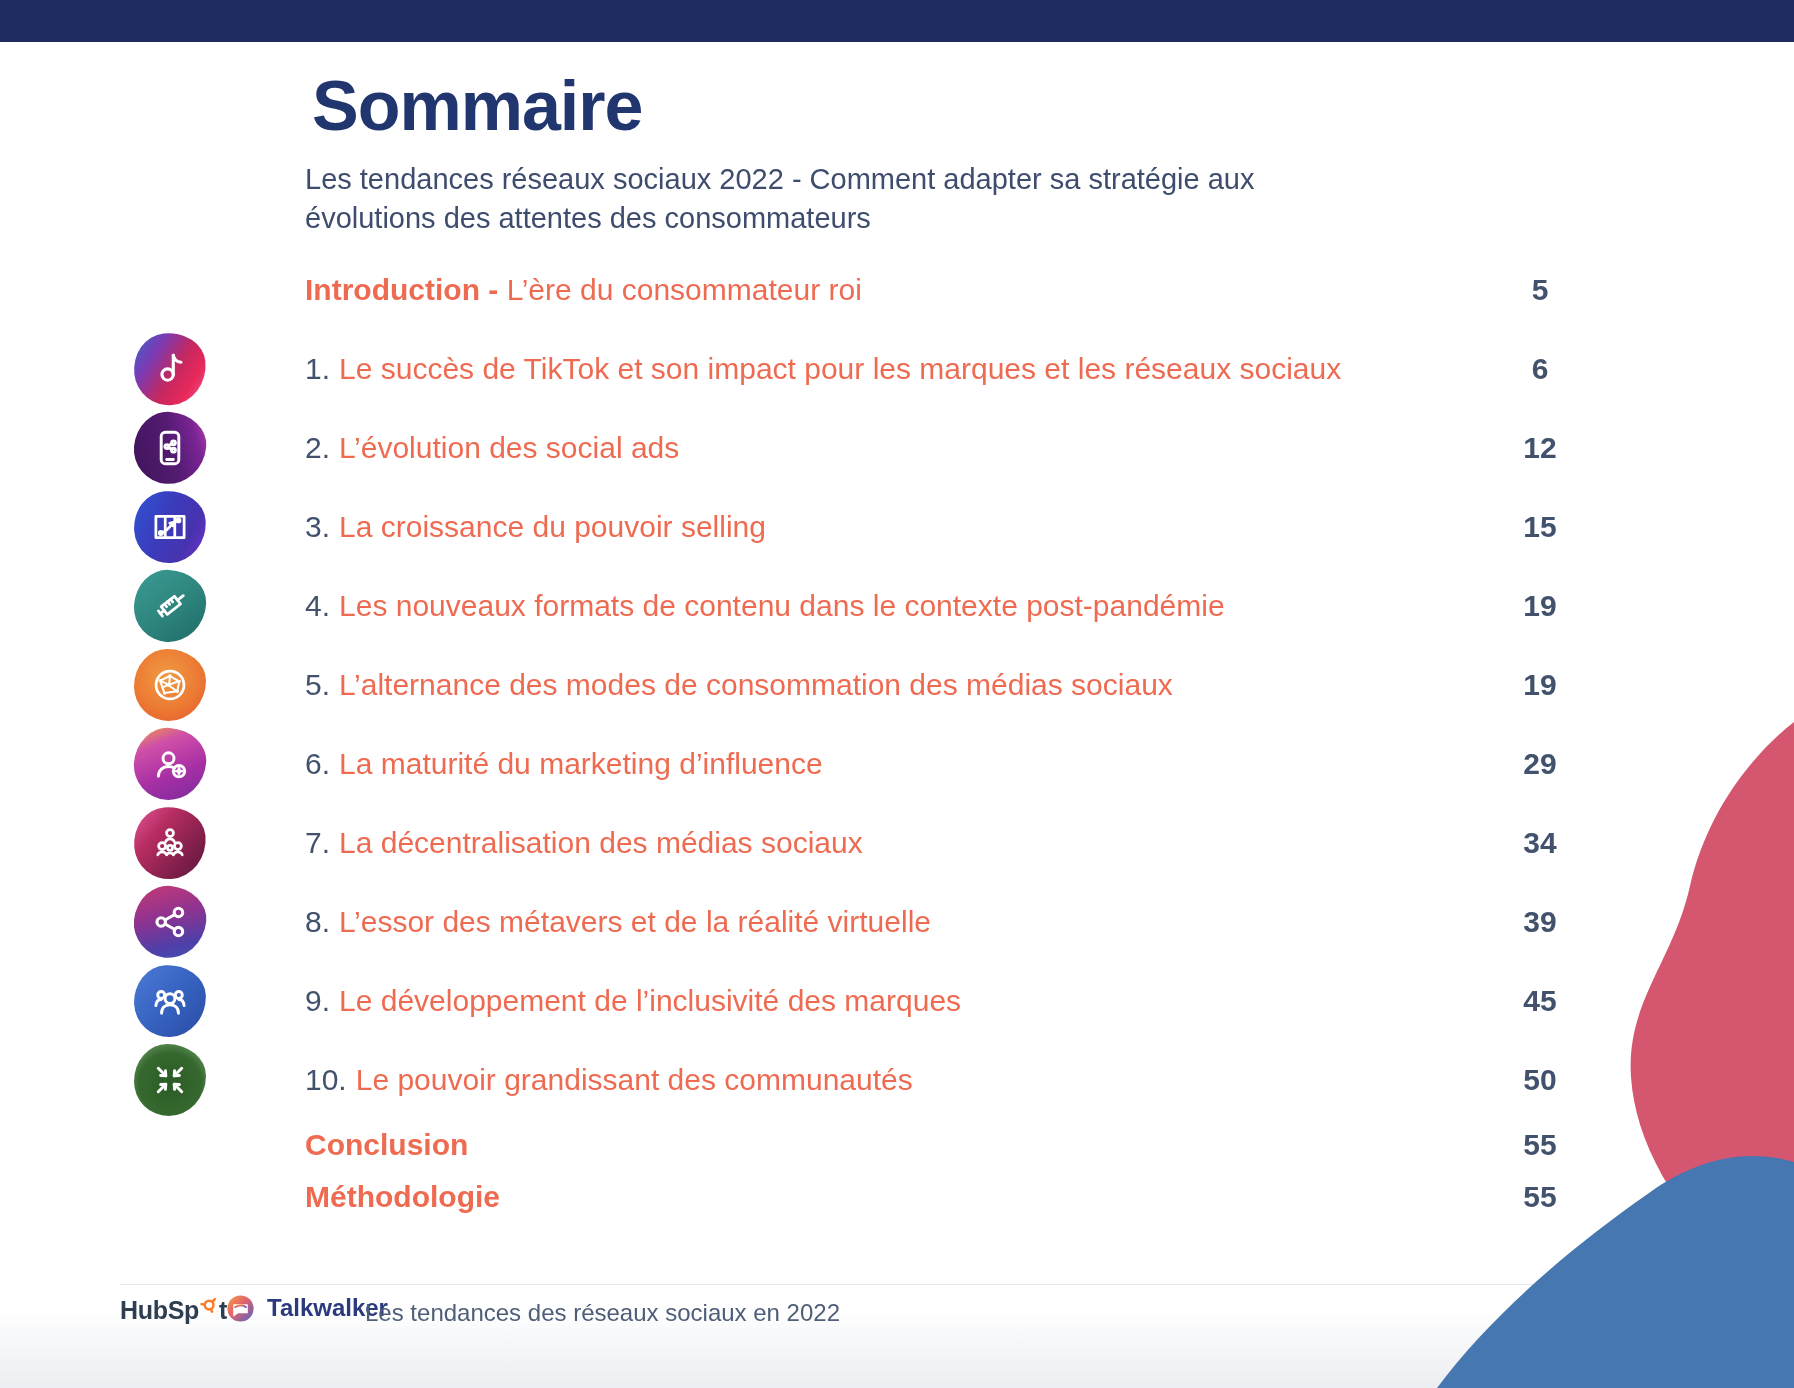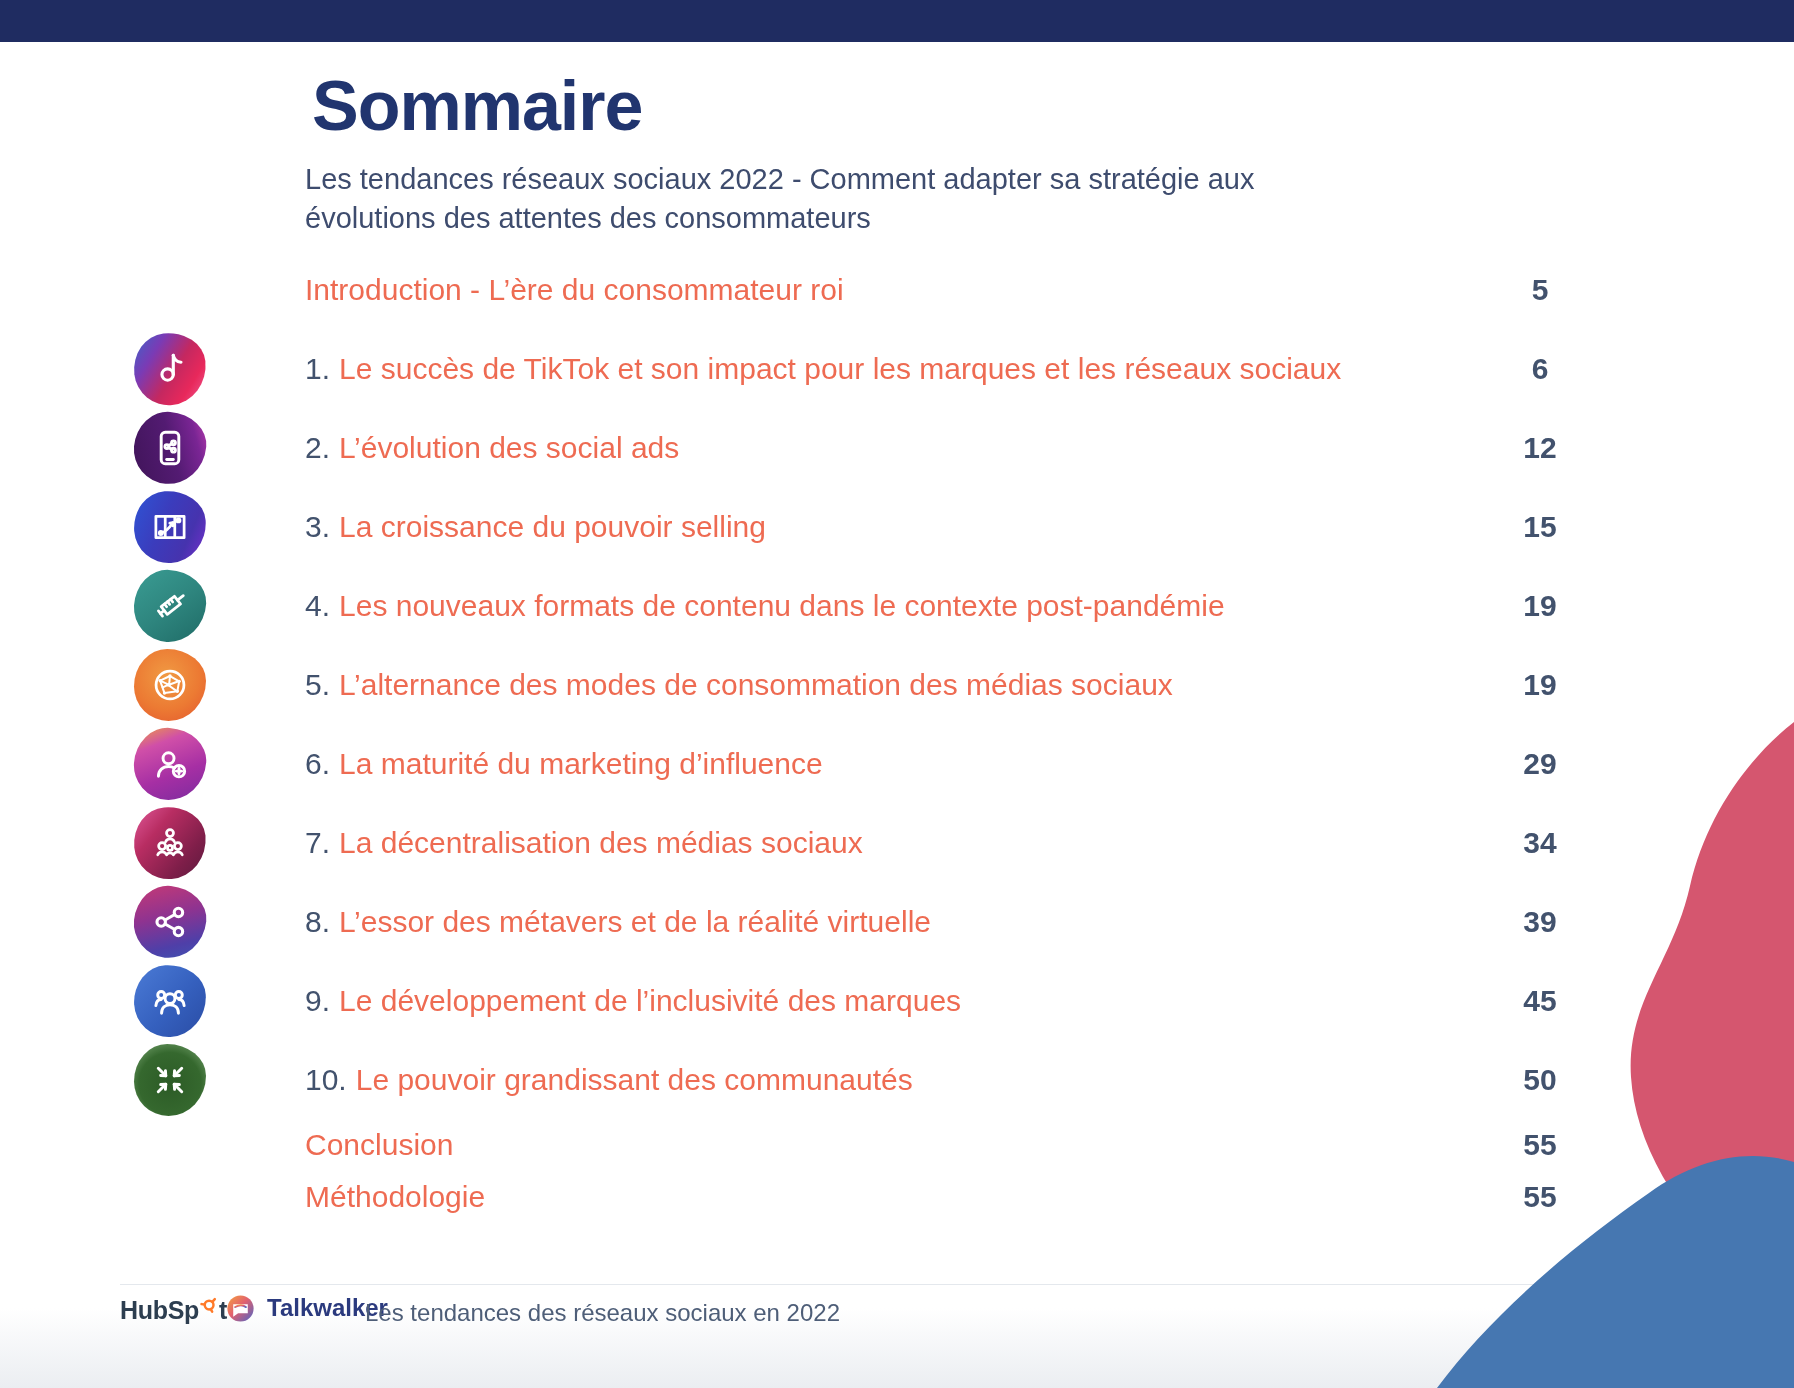--- a/index.html
+++ b/index.html
@@ -24,21 +24,21 @@
   
   .toc{position:absolute;left:0;top:250px;width:1794px;}
   .row{position:relative;height:79px;}
   .row.small{height:52px;}
   .rowline{
     position:absolute;left:305px;top:50%;transform:translateY(-50%);
     font-size:30px;white-space:nowrap;
   }
   .num{color:#42526D;margin-right:9px;}
   .orange{color:#EE6B52;}
-  .b{font-weight:normal;}
+  .b{font-weight:bold;}
   .pagenum{
     position:absolute;left:1498px;width:84px;text-align:center;
     top:50%;transform:translateY(-50%);
     font-size:30px;font-weight:bold;color:#42526D;
   }
 
   
   .blob{
     position:absolute;left:134px;top:50%;transform:translateY(-50%) rotate(var(--rot,0deg));
     width:72px;height:72px;

